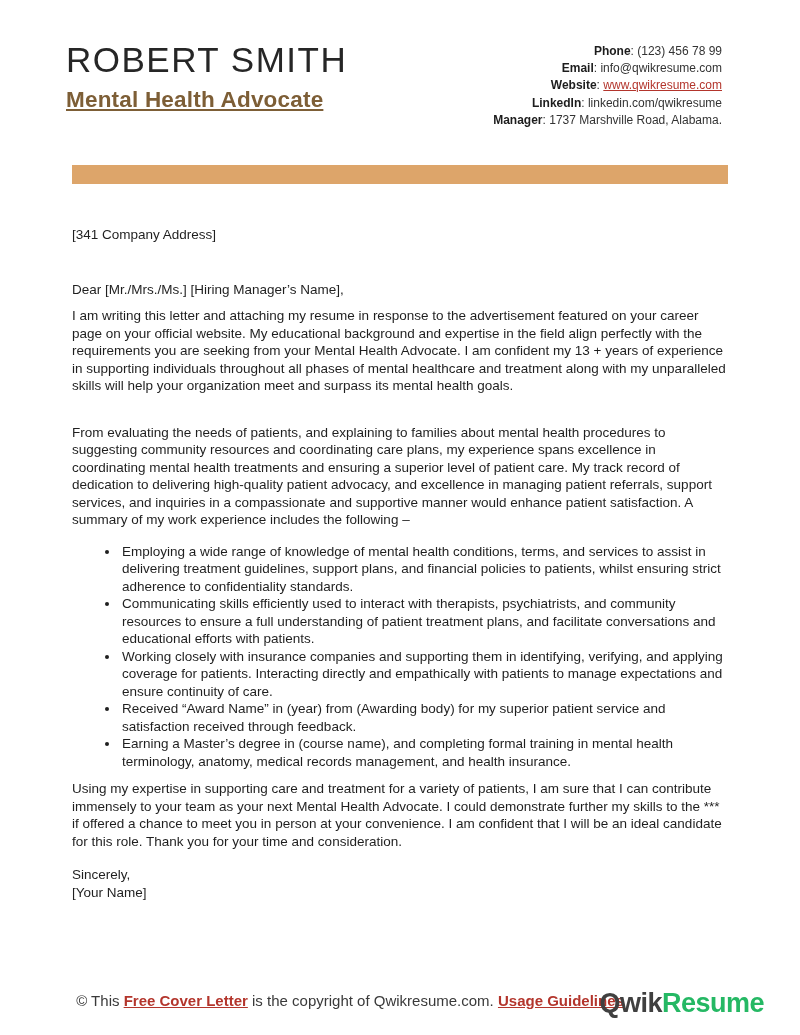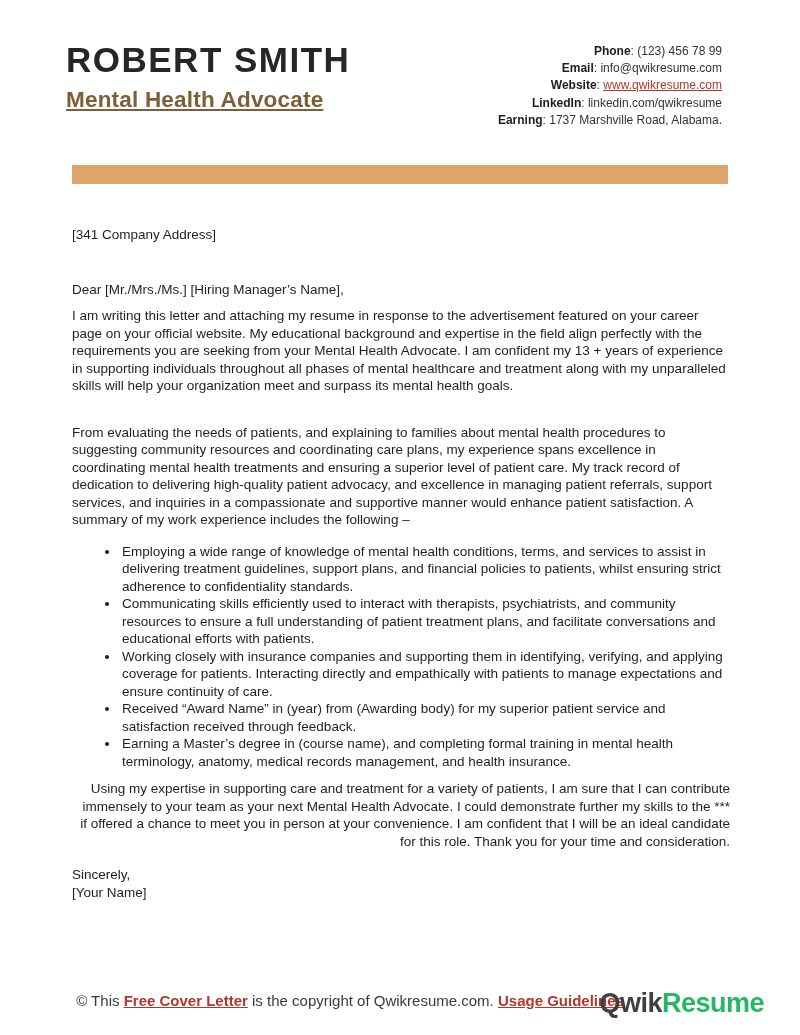--- a/index.html
+++ b/index.html
@@ -20,21 +20,21 @@
     position: absolute;
     top: 40px;
     left: 66px;
     right: 78px;
     display: flex;
     justify-content: space-between;
     align-items: flex-start;
   }
   .name {
     font-size: 35px;
-    font-weight: bold;
+    font-weight: normal;
     letter-spacing: 1.5px;
     color: #262626;
     line-height: 1.15;
   }
   .job-title {
     margin-top: 7px;
     font-size: 22.5px;
     font-weight: bold;
     color: #7d5e36;
     letter-spacing: 0.2px;
@@ -77,21 +77,21 @@
   .recipient div { line-height: 17.5px; }
   .greeting { margin-top: 37px; }
   .para-1 { margin-top: 9px; }
   .para-2 { margin-top: 29px; }
   .bullets {
     margin-top: 14px;
     padding-left: 48px;
     list-style: disc outside;
   }
   .bullets li { padding-left: 2px; }
-  .closing { margin-top: 10px; text-align: right; }
+  .closing { margin-top: 10px; }
   .signoff-block { margin-top: 16px; }
 
   
   .footer-copy {
     position: absolute;
     bottom: 26px;
     left: 0;
     width: 700px;
     text-align: center;
     font-size: 15px;
@@ -118,21 +118,21 @@
     <div>
       <div class="name">ROBERT SMITH</div>
       <div class="job-title">Mental Health Advocate</div>
     </div>
 
     <div class="contact">
       <div><span class="contact-label">Phone</span><span>:</span> <span>(123) 456 78 99</span></div>
       <div><span class="contact-label">Email</span><span>:</span> <span>info@qwikresume.com</span></div>
       <div><span class="contact-label">Website</span><span>:</span> <a href="#">www.qwikresume.com</a></div>
       <div><span class="contact-label">LinkedIn</span><span>:</span> <span>linkedin.com/qwikresume</span></div>
-      <div><span class="contact-label">Earning</span><span>:</span> <span>1737 Marshville Road, Alabama.</span></div>
+      <div><span class="contact-label">Manager</span><span>:</span> <span>1737 Marshville Road, Alabama.</span></div>
     </div>
   </div>
 
   <div class="accent-bar"></div>
 
   <div class="letter">
     <div class="recipient">
       <div>[341 Company Address]</div>
     </div>
 

